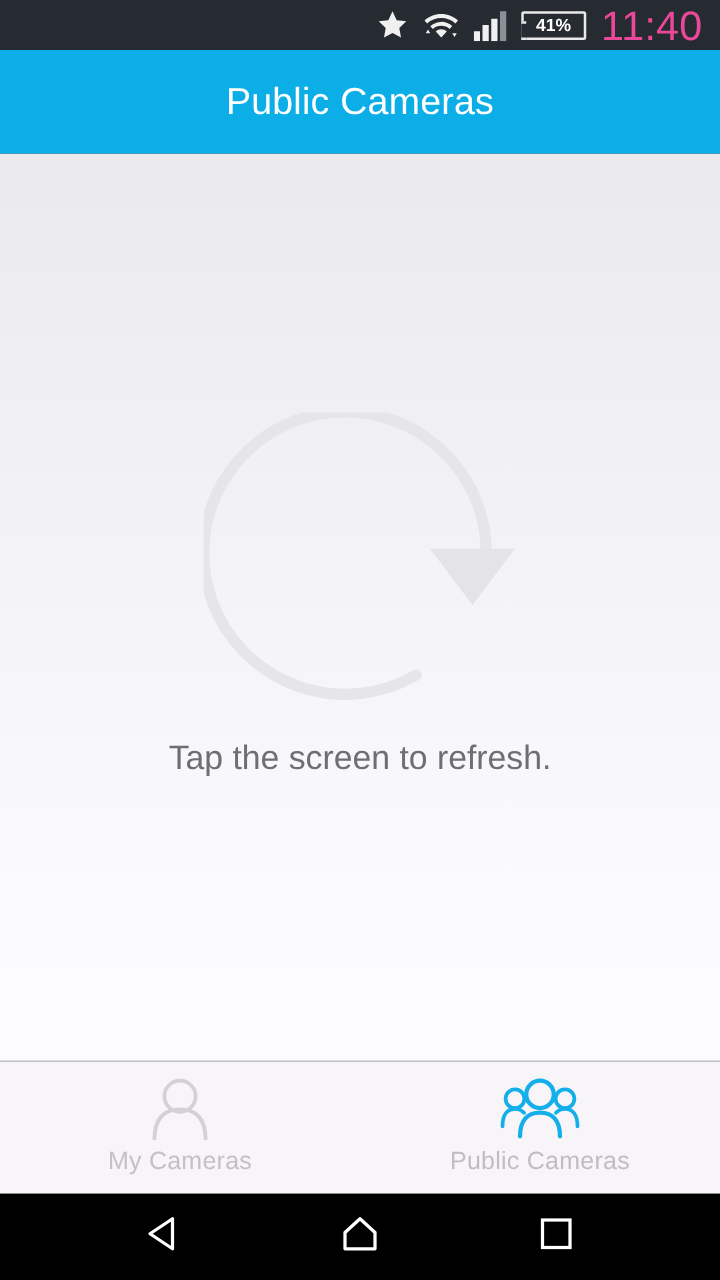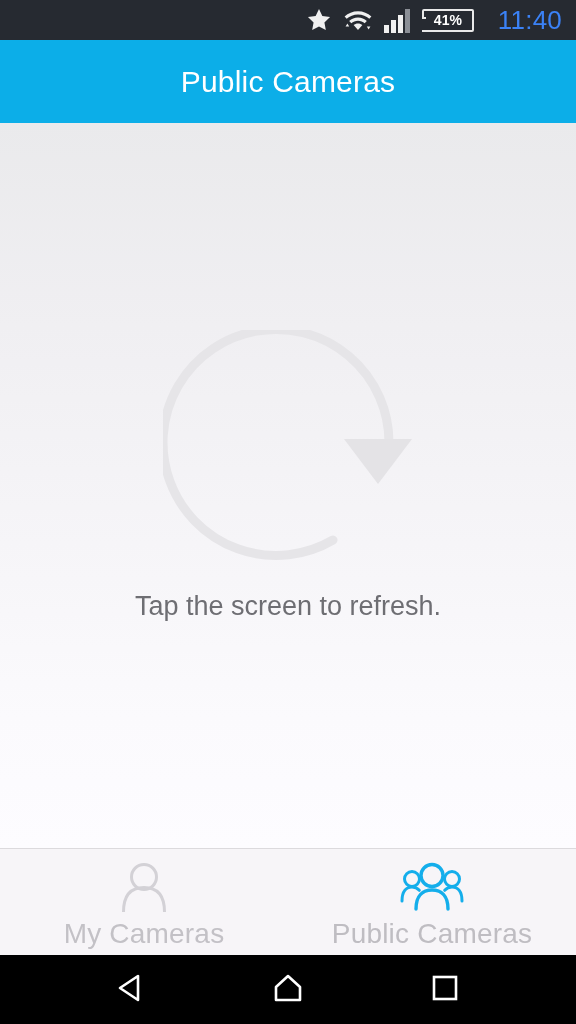--- a/index.html
+++ b/index.html
@@ -18,22 +18,22 @@
   
   .statusbar {
     height:40px; flex:0 0 40px;
     background:#262a31;
     display:flex; align-items:center; justify-content:flex-end;
     padding-right:14px;
     gap:11px;
   }
   .sb-icon { display:flex; align-items:center; justify-content:center; }
   .sb-clock {
-    color:#3b82f6; font-size:26px; letter-spacing:.2px;
-    line-height:1; margin-left:13px; font-weight:400;
+    color:#ec4899; font-size:33px; letter-spacing:.2px;
+    line-height:1; margin-left:1px; font-weight:400;
   }
   .batt {
     position:relative; width:52px; height:23px;
     border:2px solid #e9e9e9; border-radius:2px;
     display:flex; align-items:center; justify-content:center;
   }
   .batt:before{
     content:""; position:absolute; left:-2px; top:6px;
     width:4px; height:11px; background:#262a31;
     border-top:2px solid #e9e9e9; border-bottom:2px solid #e9e9e9;
@@ -75,21 +75,21 @@
     flex:0 0 106px; height:106px;
     background:#f7f5f8;
     display:flex; align-items:stretch;
   }
   .tab {
     flex:1 1 0; display:flex; flex-direction:column;
     align-items:center; justify-content:flex-start;
     padding-top:11px; gap:4px; cursor:pointer;
   }
   .tab-icon { height:54px; display:flex; align-items:center; justify-content:center; }
-  .tab-label { font-size:28px; color:#c3c1c6; letter-spacing:.2px; }
+  .tab-label { font-size:20px; color:#c3c1c6; letter-spacing:.2px; }
   .tab.active .tab-label { color:#bfbdc2; }
 
   
   .navbar {
     flex:0 0 69px; height:69px; background:#000000;
     display:flex; align-items:center; justify-content:space-around;
     padding:0 52px;
   }
   .nav-btn { width:64px; height:64px; display:flex; align-items:center; justify-content:center; cursor:pointer; }
 </style>

